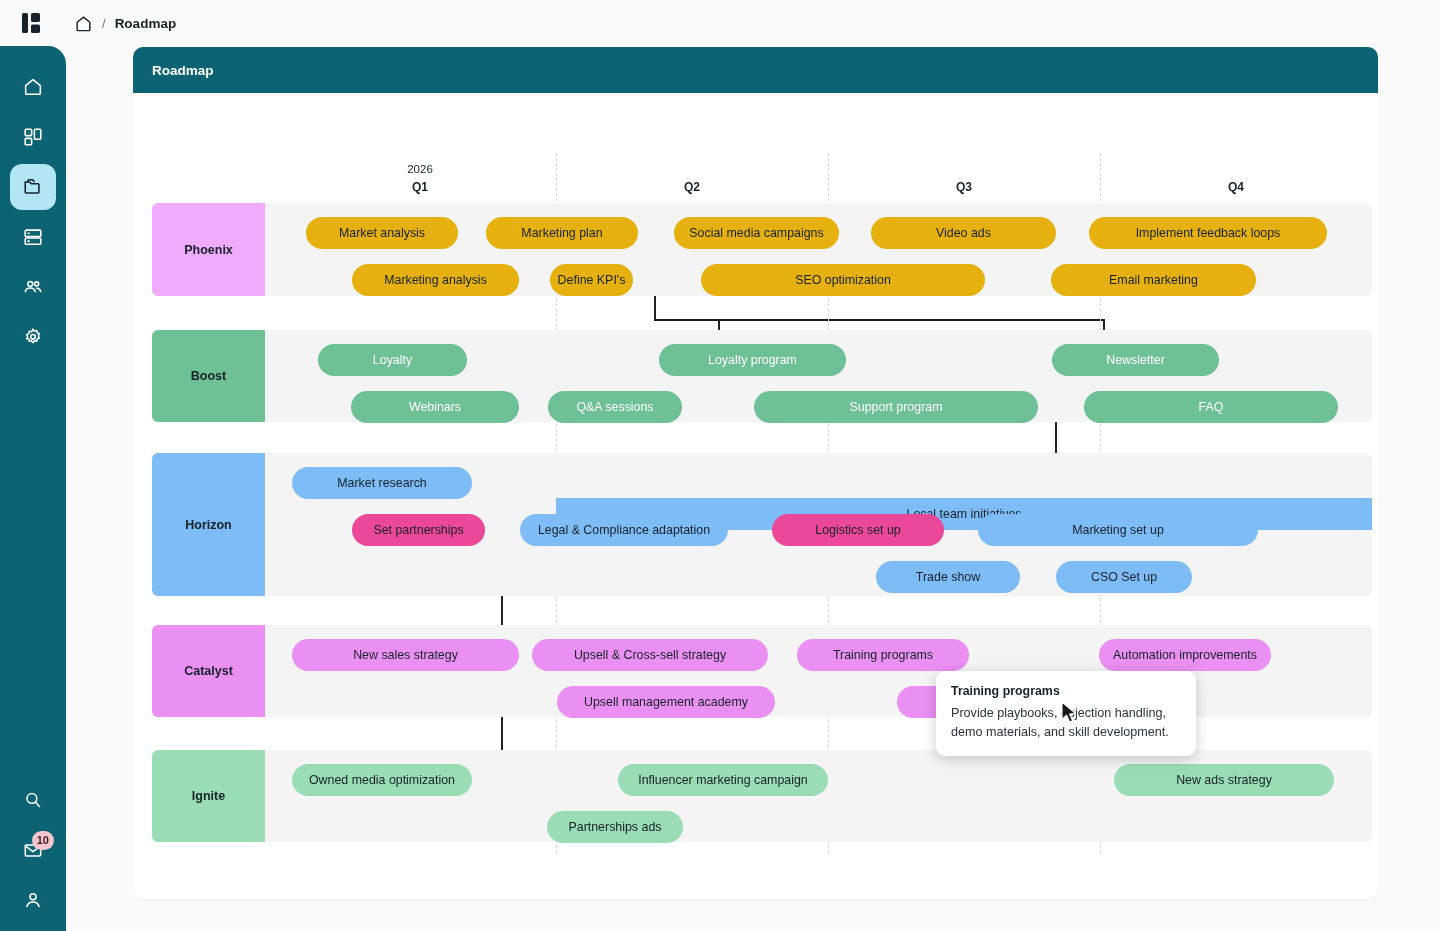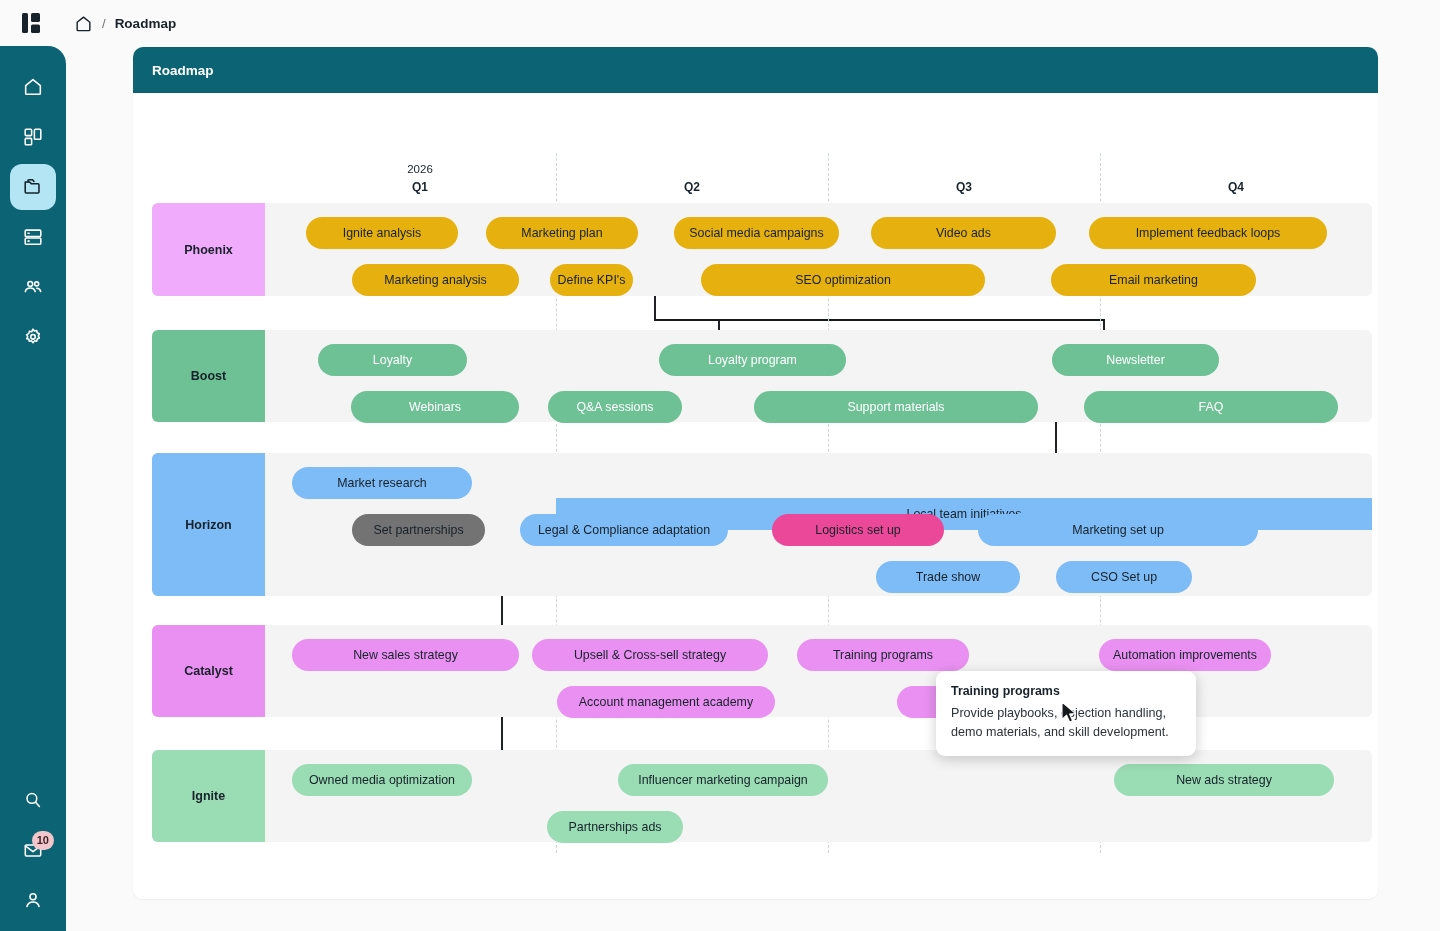--- a/index.html
+++ b/index.html
@@ -257,58 +257,58 @@
     <div class="qyear" style="left: 227px; top: 70px; width: 120px;">2026</div>
         <div class="qhead" style="left: 227px; top: 87px; width: 120px;">Q1</div>
         <div class="qhead" style="left: 499px; top: 87px; width: 120px;">Q2</div>
         <div class="qdiv" style="left: 423px;"></div>
         <div class="qhead" style="left: 771px; top: 87px; width: 120px;">Q3</div>
         <div class="qdiv" style="left: 695px;"></div>
         <div class="qhead" style="left: 1043px; top: 87px; width: 120px;">Q4</div>
         <div class="qdiv" style="left: 967px;"></div>
         <div class="row" style="top: 110px; height: 93px;">
           <div class="row-label" style="background: #f0abfc;">Phoenix</div>
-          <div class="bar" style="left: 154px; width: 152px; top: 14px; background: rgb(230, 177, 15); color: rgb(23, 34, 42);">Ignite analysis</div>
+          <div class="bar" style="left: 154px; width: 152px; top: 14px; background: rgb(230, 177, 15); color: rgb(23, 34, 42);">Market analysis</div>
           <div class="bar" style="left: 334px; width: 152px; top: 14px; background: rgb(230, 177, 15); color: rgb(23, 34, 42);">Marketing plan</div>
           <div class="bar" style="left: 522px; width: 165px; top: 14px; background: rgb(230, 177, 15); color: rgb(23, 34, 42);">Social media campaigns</div>
           <div class="bar" style="left: 719px; width: 185px; top: 14px; background: rgb(230, 177, 15); color: rgb(23, 34, 42);">Video ads</div>
           <div class="bar" style="left: 937px; width: 238px; top: 14px; background: rgb(230, 177, 15); color: rgb(23, 34, 42);">Implement feedback loops</div>
           <div class="bar" style="left: 200px; width: 167px; top: 61px; background: rgb(230, 177, 15); color: rgb(23, 34, 42);">Marketing analysis</div>
           <div class="bar" style="left: 398px; width: 83px; top: 61px; background: rgb(230, 177, 15); color: rgb(23, 34, 42);">Define KPI's</div>
           <div class="bar" style="left: 549px; width: 284px; top: 61px; background: rgb(230, 177, 15); color: rgb(23, 34, 42);">SEO optimization</div>
           <div class="bar" style="left: 899px; width: 205px; top: 61px; background: rgb(230, 177, 15); color: rgb(23, 34, 42);">Email marketing</div>
         </div>
         <div class="row" style="top: 237px; height: 92px;">
           <div class="row-label" style="background: rgb(110, 193, 149);">Boost</div>
           <div class="bar" style="left: 166px; width: 149px; top: 14px; background: rgb(110, 193, 149); color: rgb(255, 255, 255);">Loyalty</div>
           <div class="bar" style="left: 507px; width: 187px; top: 14px; background: rgb(110, 193, 149); color: rgb(255, 255, 255);">Loyalty program</div>
           <div class="bar" style="left: 900px; width: 167px; top: 14px; background: rgb(110, 193, 149); color: rgb(255, 255, 255);">Newsletter</div>
           <div class="bar" style="left: 199px; width: 168px; top: 61px; background: rgb(110, 193, 149); color: rgb(255, 255, 255);">Webinars</div>
           <div class="bar" style="left: 396px; width: 134px; top: 61px; background: rgb(110, 193, 149); color: rgb(255, 255, 255);">Q&amp;A sessions</div>
-          <div class="bar" style="left: 602px; width: 284px; top: 61px; background: rgb(110, 193, 149); color: rgb(255, 255, 255);">Support materials</div>
+          <div class="bar" style="left: 602px; width: 284px; top: 61px; background: rgb(110, 193, 149); color: rgb(255, 255, 255);">Support program</div>
           <div class="bar" style="left: 932px; width: 254px; top: 61px; background: rgb(110, 193, 149); color: rgb(255, 255, 255);">FAQ</div>
         </div>
         <div class="row" style="top: 360px; height: 143px;">
           <div class="row-label" style="background: rgb(126, 188, 247);">Horizon</div>
           <div class="bar" style="left: 140px; width: 180px; top: 14px; background: rgb(126, 188, 247); color: rgb(23, 34, 42);">Market research</div>
           <div class="bar square" style="left: 404px; width: 816px; top: 14px; background: rgb(126, 188, 247); color: rgb(23, 34, 42); margin-top: 31px;">Local team initiatives</div>
-          <div class="bar" style="left: 200px; width: 133px; top: 61px; background: #737373; color: rgb(23, 34, 42);">Set partnerships</div>
+          <div class="bar" style="left: 200px; width: 133px; top: 61px; background: #ec4899; color: rgb(23, 34, 42);">Set partnerships</div>
           <div class="bar" style="left: 368px; width: 208px; top: 61px; background: rgb(126, 188, 247); color: rgb(23, 34, 42);">Legal &amp; Compliance adaptation</div>
           <div class="bar" style="left: 620px; width: 172px; top: 61px; background: #ec4899; color: rgb(23, 34, 42);">Logistics set up</div>
           <div class="bar" style="left: 826px; width: 280px; top: 61px; background: rgb(126, 188, 247); color: rgb(23, 34, 42);">Marketing set up</div>
           <div class="bar" style="left: 724px; width: 144px; top: 108px; background: rgb(126, 188, 247); color: rgb(23, 34, 42);">Trade show</div>
           <div class="bar" style="left: 904px; width: 136px; top: 108px; background: rgb(126, 188, 247); color: rgb(23, 34, 42);">CSO Set up</div>
         </div>
         <div class="row" style="top: 532px; height: 92px;">
           <div class="row-label" style="background: rgb(234, 144, 242);">Catalyst</div>
           <div class="bar" style="left: 140px; width: 227px; top: 14px; background: rgb(234, 144, 242); color: rgb(23, 34, 42);">New sales strategy</div>
           <div class="bar" style="left: 380px; width: 236px; top: 14px; background: rgb(234, 144, 242); color: rgb(23, 34, 42);">Upsell &amp; Cross-sell strategy</div>
           <div class="bar" style="left: 645px; width: 172px; top: 14px; background: rgb(234, 144, 242); color: rgb(23, 34, 42);">Training programs</div>
           <div class="bar" style="left: 947px; width: 172px; top: 14px; background: rgb(234, 144, 242); color: rgb(23, 34, 42);">Automation improvements</div>
-          <div class="bar" style="left: 405px; width: 218px; top: 61px; background: rgb(234, 144, 242); color: rgb(23, 34, 42);">Account management academy</div>
+          <div class="bar" style="left: 405px; width: 218px; top: 61px; background: rgb(234, 144, 242); color: rgb(23, 34, 42);">Upsell management academy</div>
           <div class="bar" style="left: 745px; width: 155px; top: 61px; background: rgb(234, 144, 242); color: rgb(23, 34, 42);">Di</div>
         </div>
         <div class="row" style="top: 657px; height: 92px;">
           <div class="row-label" style="background: rgb(154, 220, 180);">Ignite</div>
           <div class="bar" style="left: 140px; width: 180px; top: 14px; background: rgb(154, 220, 180); color: rgb(23, 34, 42);">Owned media optimization</div>
           <div class="bar" style="left: 466px; width: 210px; top: 14px; background: rgb(154, 220, 180); color: rgb(23, 34, 42);">Influencer marketing campaign</div>
           <div class="bar" style="left: 962px; width: 220px; top: 14px; background: rgb(154, 220, 180); color: rgb(23, 34, 42);">New ads strategy</div>
           <div class="bar" style="left: 395px; width: 136px; top: 61px; background: rgb(154, 220, 180); color: rgb(23, 34, 42);">Partnerships ads</div>
         </div>
       </div>

